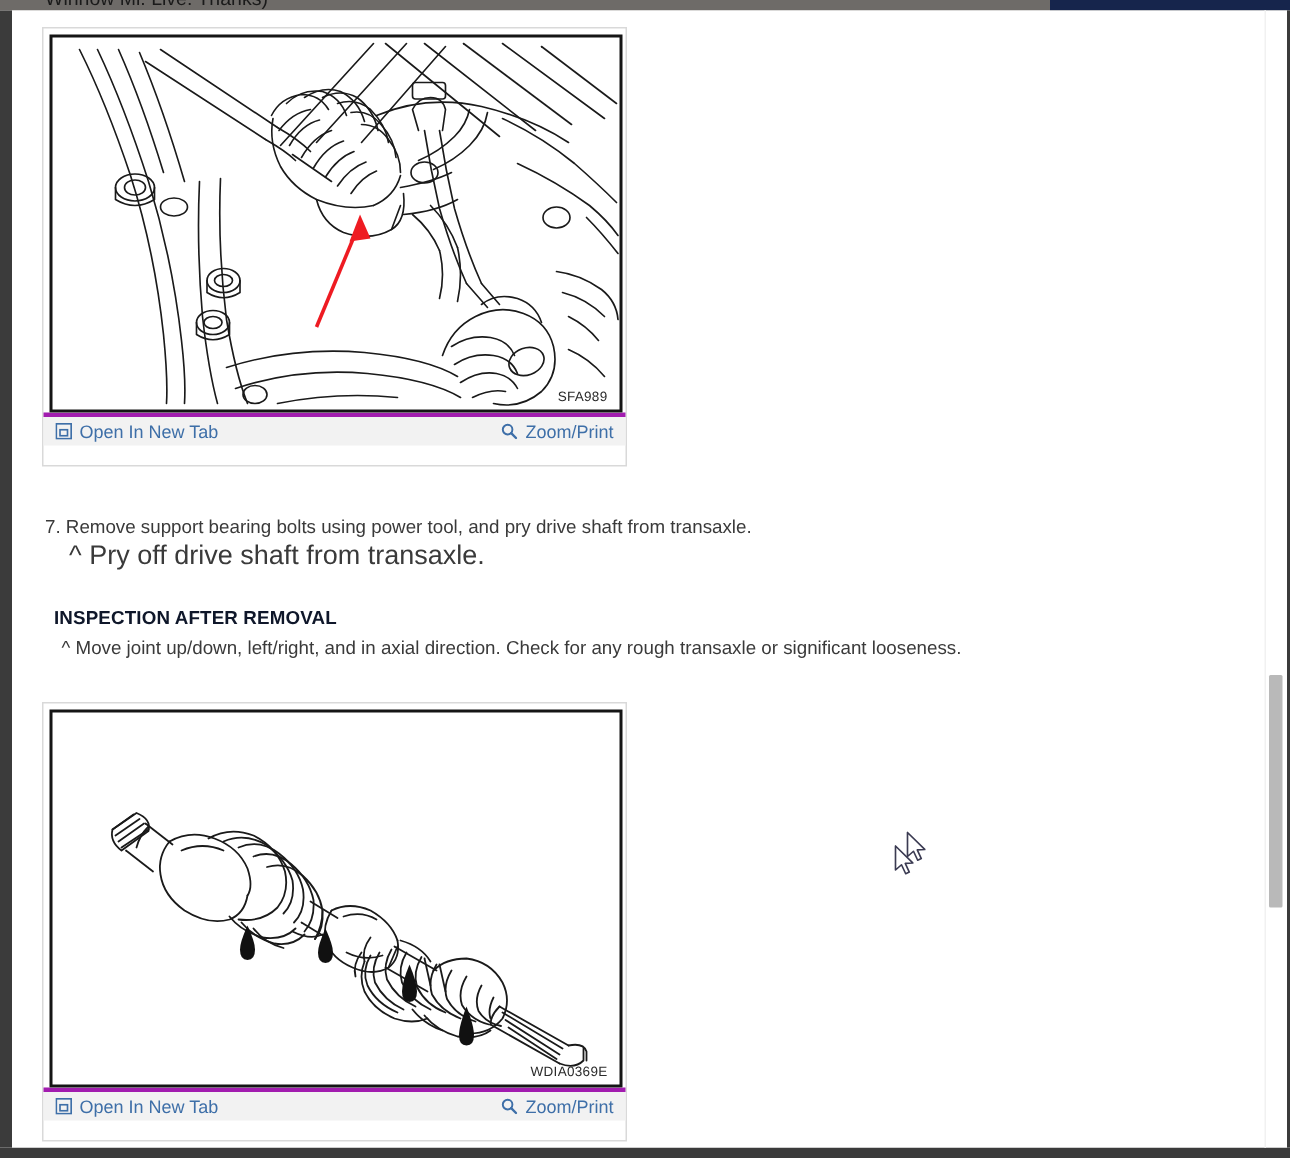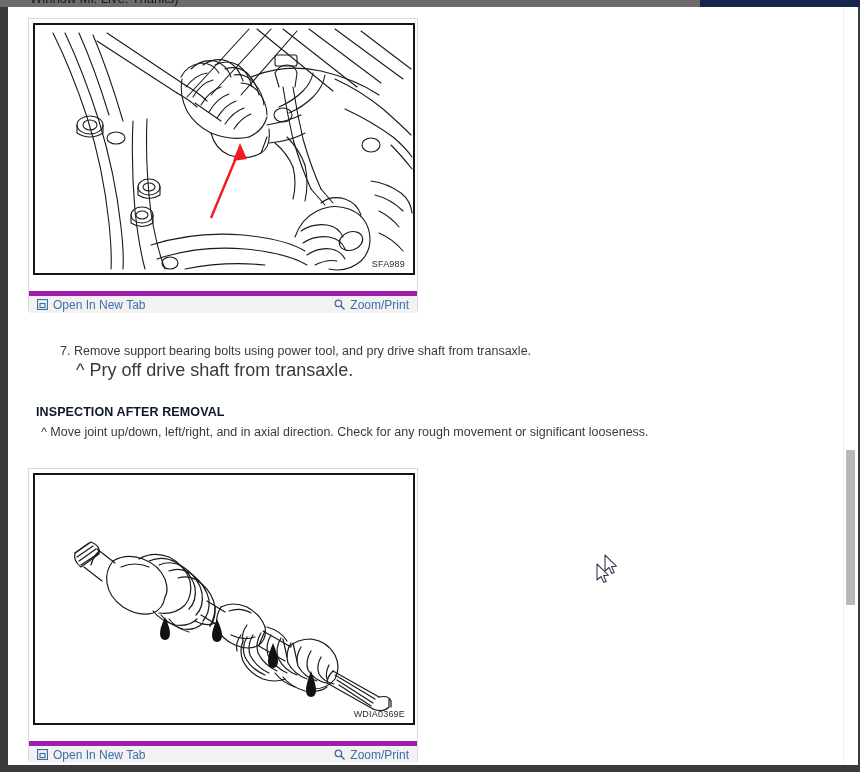--- a/index.html
+++ b/index.html
@@ -102,22 +102,22 @@
     position: absolute;
     right: 8px; bottom: 4px;
     font-family: "Liberation Sans", sans-serif;
     font-size: 9px;
     color: #2b2b2b;
     letter-spacing: 0.2px;
   }
   .figure-footer {
     height: 22px;
     background: #f2f2f2;
-    border-top: 5px solid #a21caf;
-    margin: 16px -4px 0 -4px;
+    border-top: 3px solid #a21caf;
+    margin: 0 -4px 0 -4px;
     display: flex;
     align-items: center;
     justify-content: space-between;
     padding: 0 8px;
     box-sizing: border-box;
   }
   .figure-link {
     display: flex;
     align-items: center;
     gap: 5px;
@@ -130,21 +130,20 @@
   .figure-link .link-label { text-decoration: none; }
   .icon-newtab { flex: 0 0 auto; }
   .icon-magnifier { flex: 0 0 auto; }
 
   
   #instructions-block {
     position: absolute;
     left: 22px;
     top: 335px;
     width: 700px;
-    margin-left: 30px;
   }
   .step-line {
     font-size: 12.5px;
     color: #3a3a3a;
     line-height: 19px;
     white-space: nowrap;
   }
   .step-sub {
     font-size: 18px;
     color: #3a3a3a;
@@ -314,21 +313,21 @@
       </span>
     </div>
   </div>
 
   <div id="instructions-block">
     <div class="step-line">7. Remove support bearing bolts using power tool, and pry drive shaft from transaxle.</div>
     <div class="step-sub">^  Pry off drive shaft from transaxle.</div>
   </div>
 
   <div id="inspection-heading">INSPECTION AFTER REMOVAL</div>
-  <div id="inspection-note">^  Move joint up/down, left/right, and in axial direction. Check for any rough movement or significant looseness.</div>
+  <div id="inspection-note">^  Move joint up/down, left/right, and in axial direction. Check for any rough transaxle or significant looseness.</div>
 
   <div class="figure-panel" style="left:20px; top:461px; width:390px; height:293px;">
 
     <div class="figure-image-frame" style="width:382px; height:252px;">
       <svg width="378" height="248" viewBox="0 0 378 248">
         <g fill="none" stroke="#1a1a1a" stroke-width="1.2" stroke-linecap="round" stroke-linejoin="round">
 
           <path d="M40 78 L54 68"></path>
           <path d="M42 82 L58 71"></path>
           <path d="M44 86 L61 74"></path>

